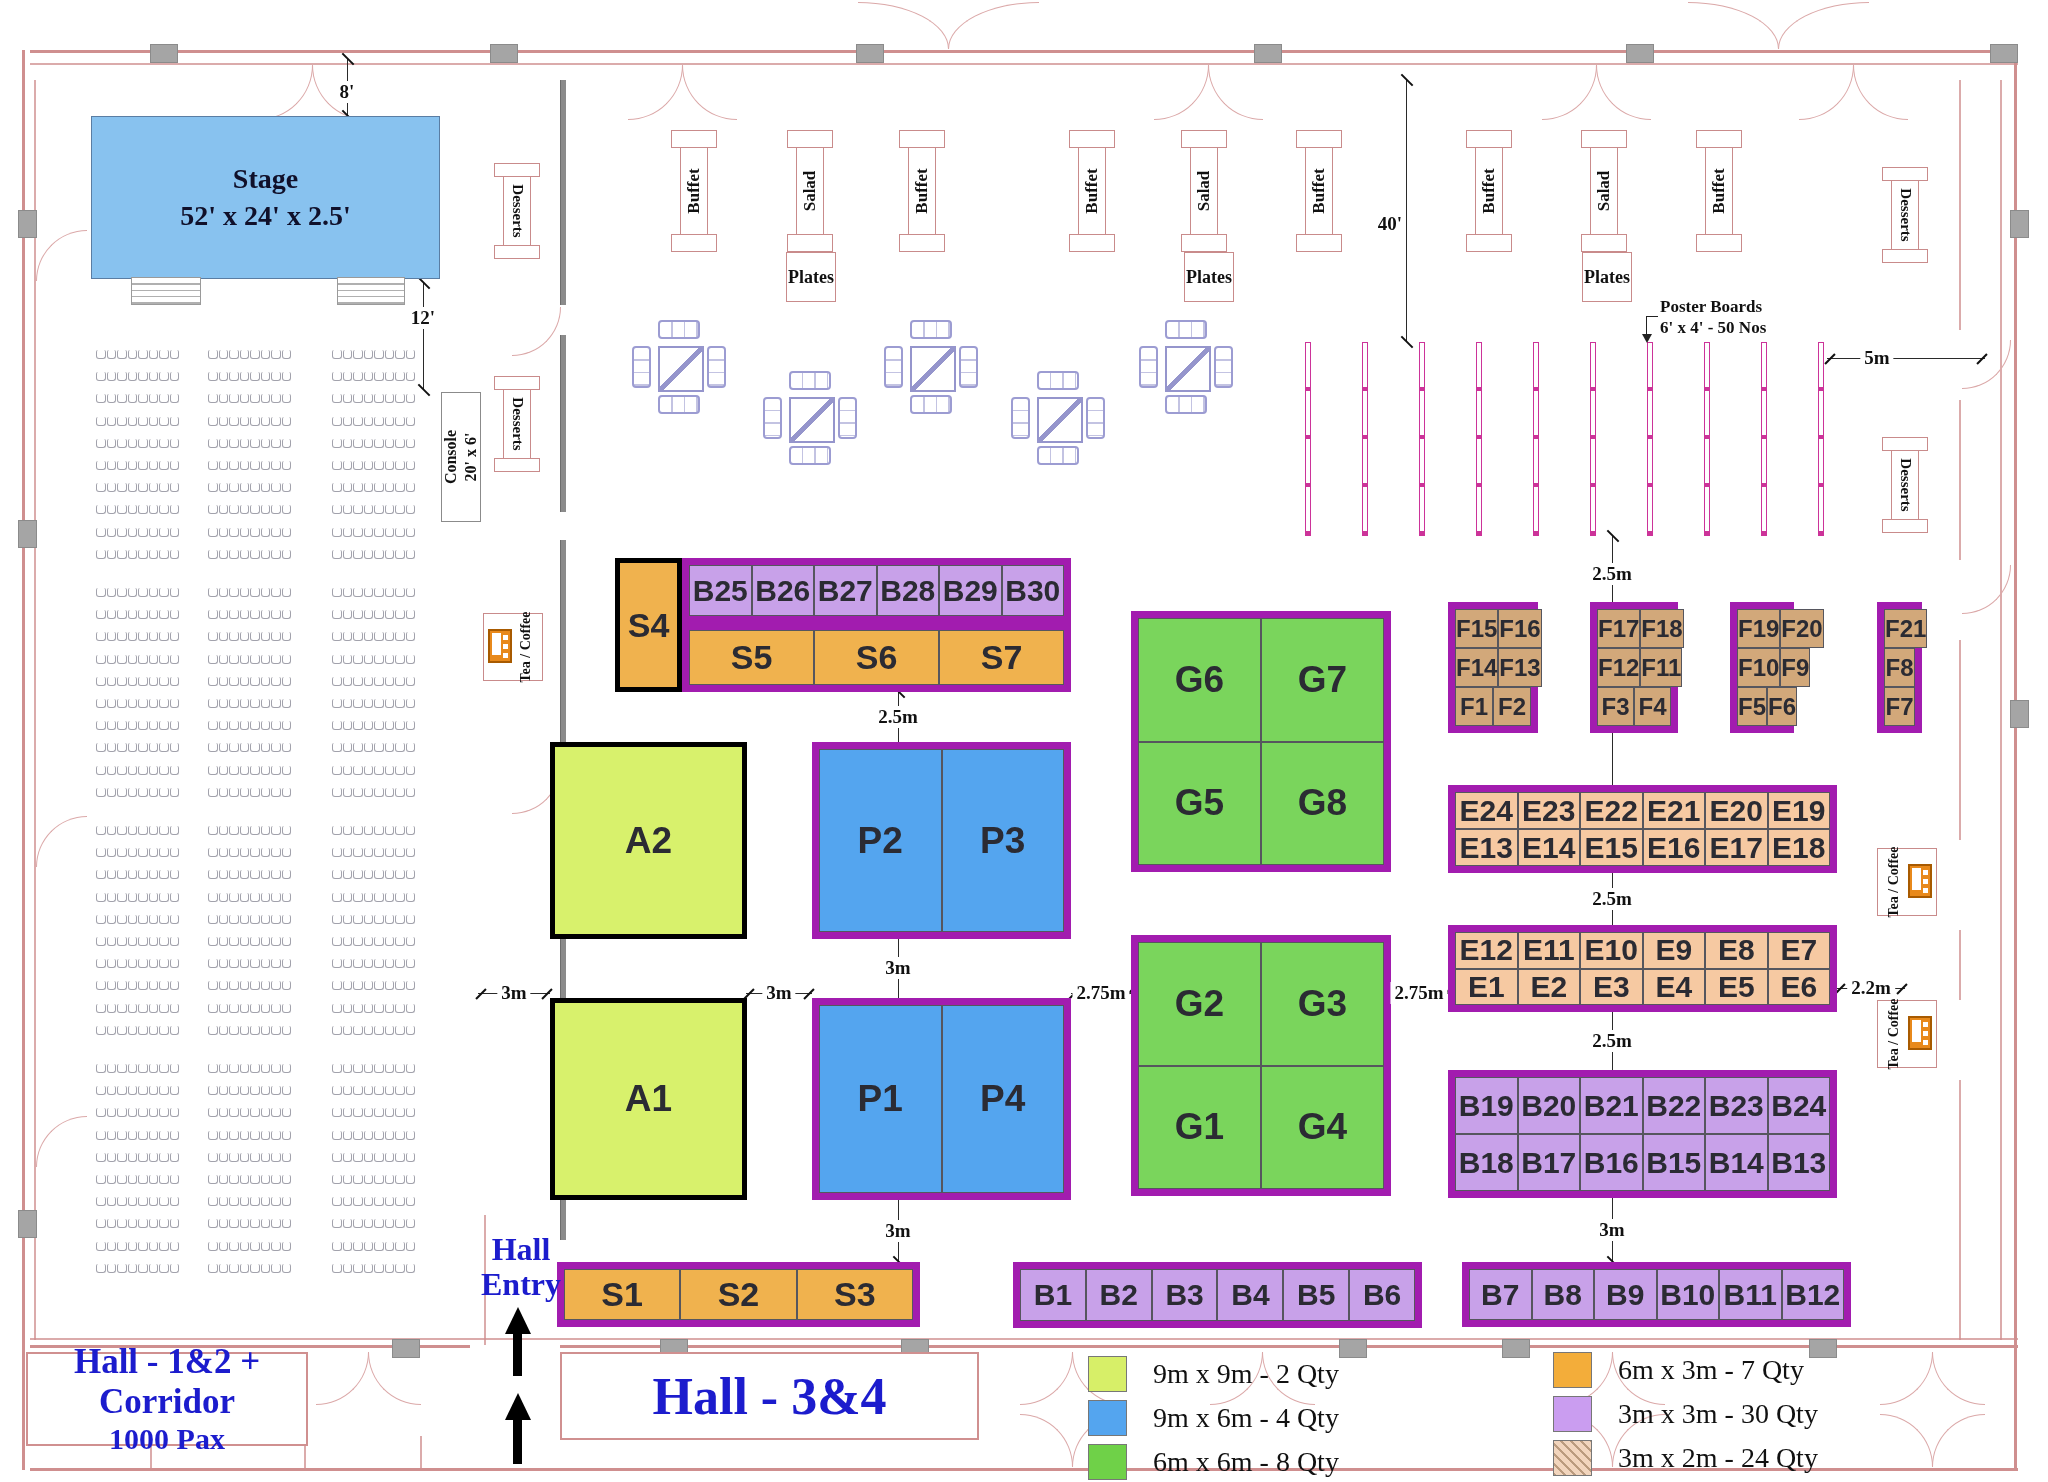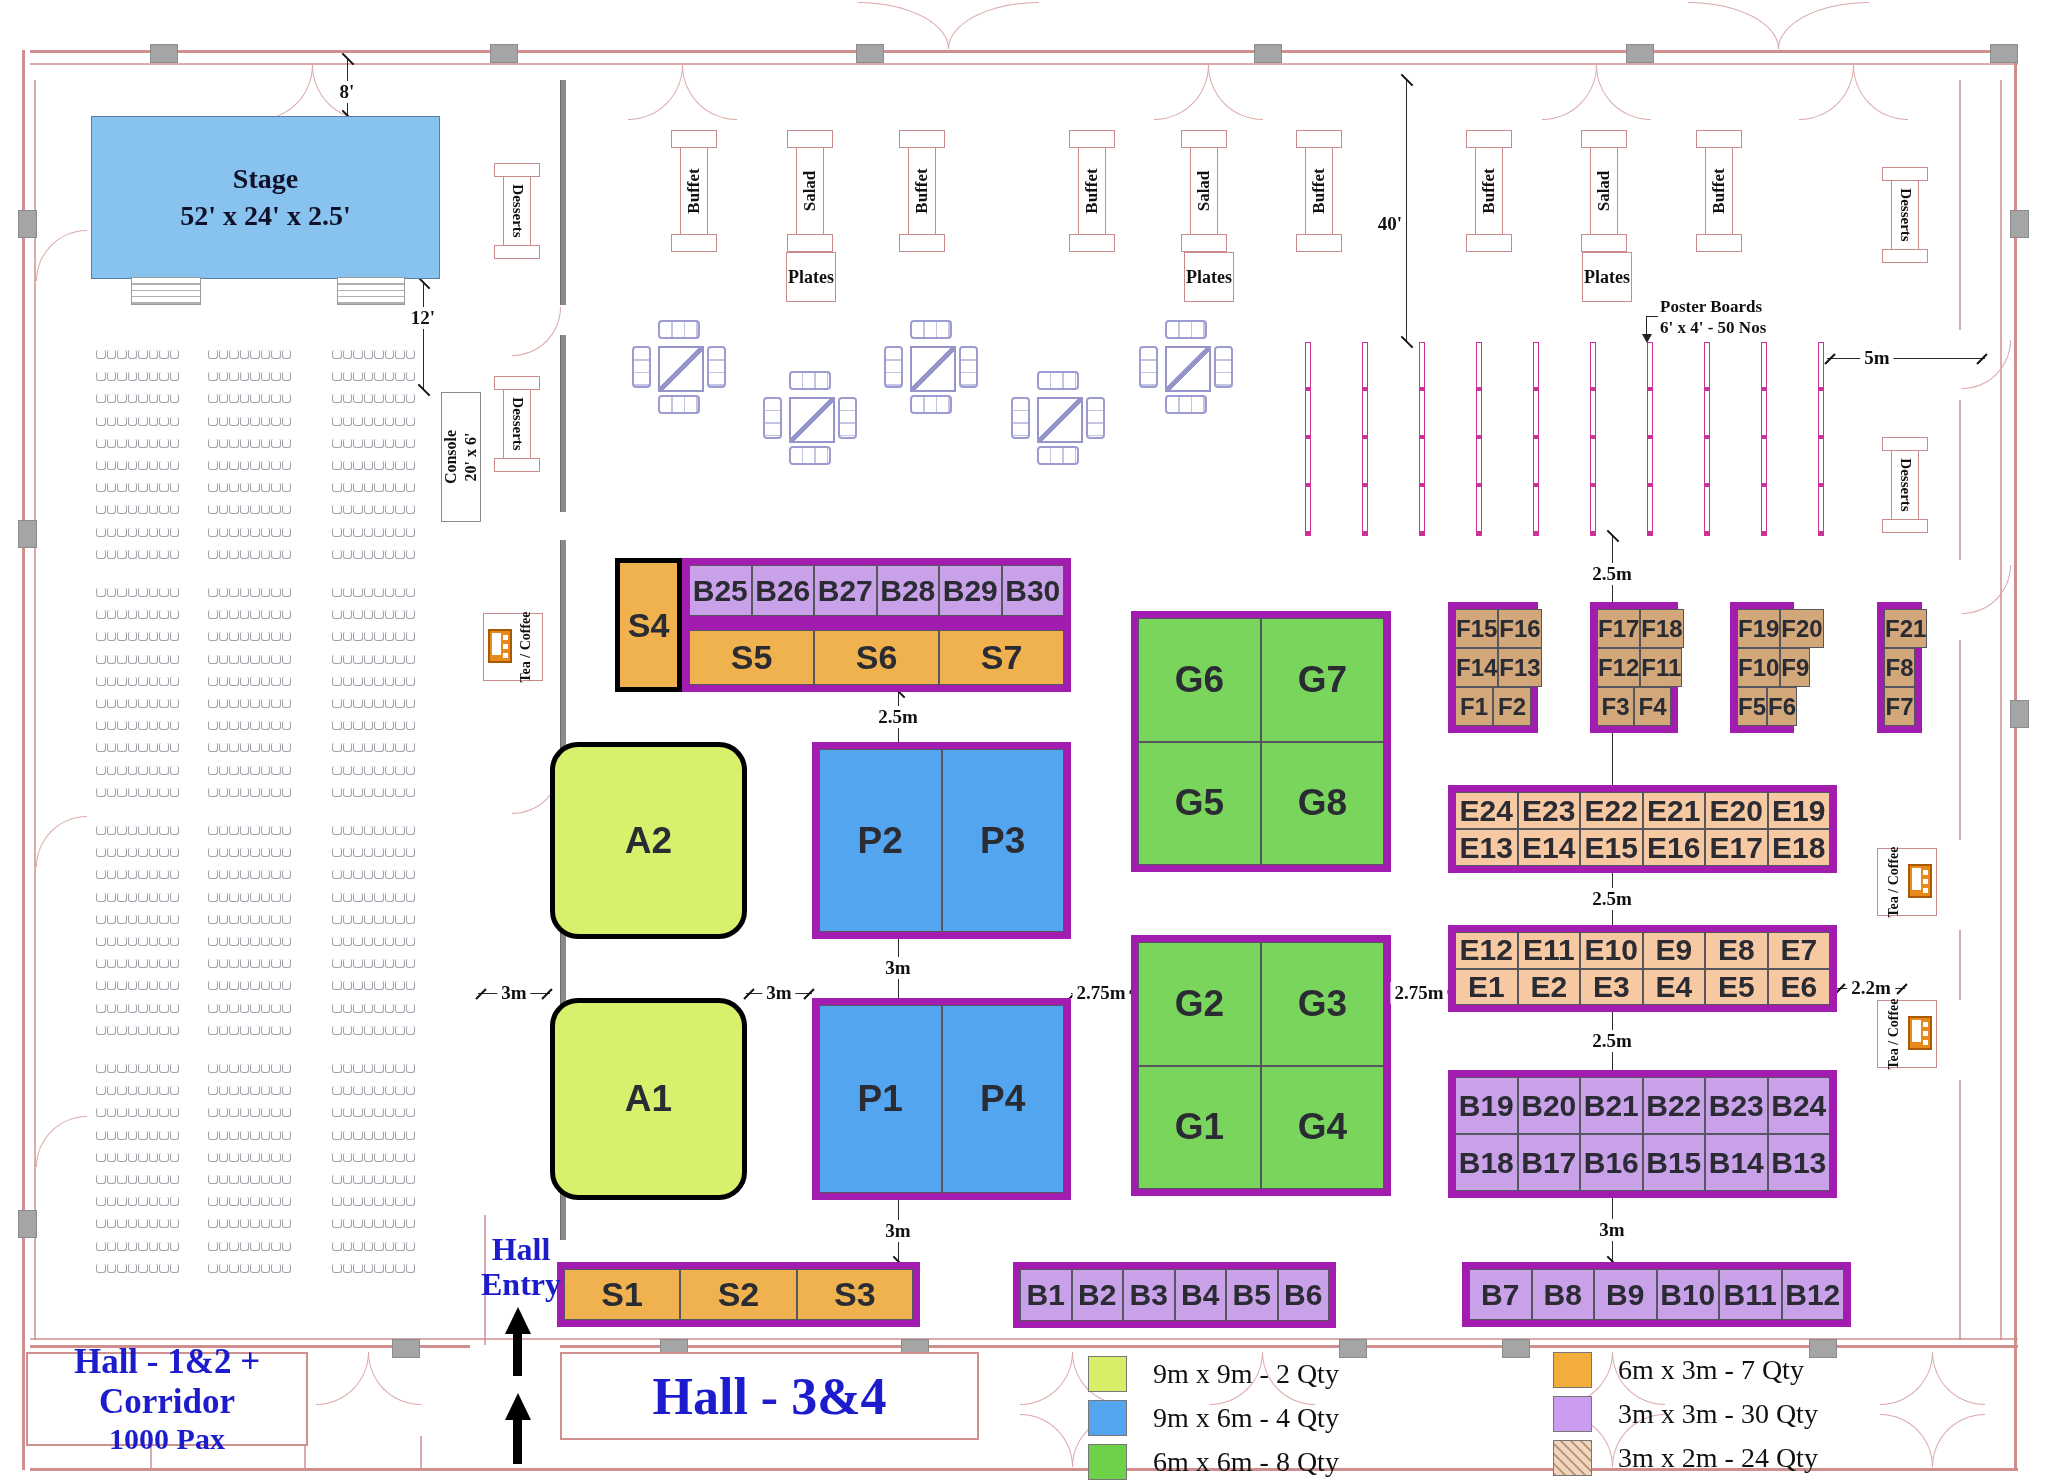--- a/index.html
+++ b/index.html
@@ -68,21 +68,21 @@
   
   .bgrid{position:absolute;display:flex;flex-direction:column;z-index:2;border:7px solid #a21caf;box-sizing:border-box;}
   .brow{display:flex;flex:1;}
   .bcell{flex:1;display:flex;align-items:center;justify-content:center;border:0.8px solid #56565e;
          font-family:"Liberation Sans",sans-serif;font-weight:bold;font-size:30px;color:#2b2b33;}
   .booth-single{position:absolute;display:flex;align-items:center;justify-content:center;z-index:2;
          border:5px solid #000000;box-sizing:border-box;
          font-family:"Liberation Sans",sans-serif;font-weight:bold;color:#2b2b33;}
   .c-orange .bcell,.c-orange{background:var(--c-s);}
   .c-purple .bcell{background:var(--c-b);}
-  .c-lime{background:var(--c-a);font-size:37px;border-radius:28px;}
+  .c-lime{background:var(--c-a);font-size:37px;}
   .c-blue .bcell{background:var(--c-p);font-size:37px;}
   .c-green .bcell{background:var(--c-g);font-size:37px;}
   .c-tan .bcell{background:var(--c-f);font-size:24px;}
   .c-peach .bcell{background:var(--c-e);}
   .f34 .bcell{font-size:34px;}
   
   .dimv{position:absolute;width:0;border-left:1.2px solid #2a2a2a;z-index:0;}
   .dimh{position:absolute;height:0;border-top:1.2px solid #2a2a2a;z-index:0;}
   .dimv::before,.dimv::after{content:"";position:absolute;width:16px;border-top:2.5px solid #111;
         left:-8px;transform:rotate(45deg);}
@@ -1806,21 +1806,21 @@
   <div class="bgrid c-purple" style="left:1462px;top:1262px;width:389px;height:65px;">
       <div class="brow">
         <div class="bcell">B7</div>
         <div class="bcell">B8</div>
         <div class="bcell">B9</div>
         <div class="bcell">B10</div>
         <div class="bcell">B11</div>
         <div class="bcell">B12</div>
       </div>
     </div>
-  <div class="bgrid c-purple" style="left:1013px;top:1262px;width:323px;height:66px;">
+  <div class="bgrid c-purple" style="left:1013px;top:1262px;width:409px;height:66px;">
       <div class="brow">
         <div class="bcell">B1</div>
         <div class="bcell">B2</div>
         <div class="bcell">B3</div>
         <div class="bcell">B4</div>
         <div class="bcell">B5</div>
         <div class="bcell">B6</div>
       </div>
     </div>
   <div class="bgrid c-orange f34" style="left:557px;top:1262px;width:363px;height:65px;">

